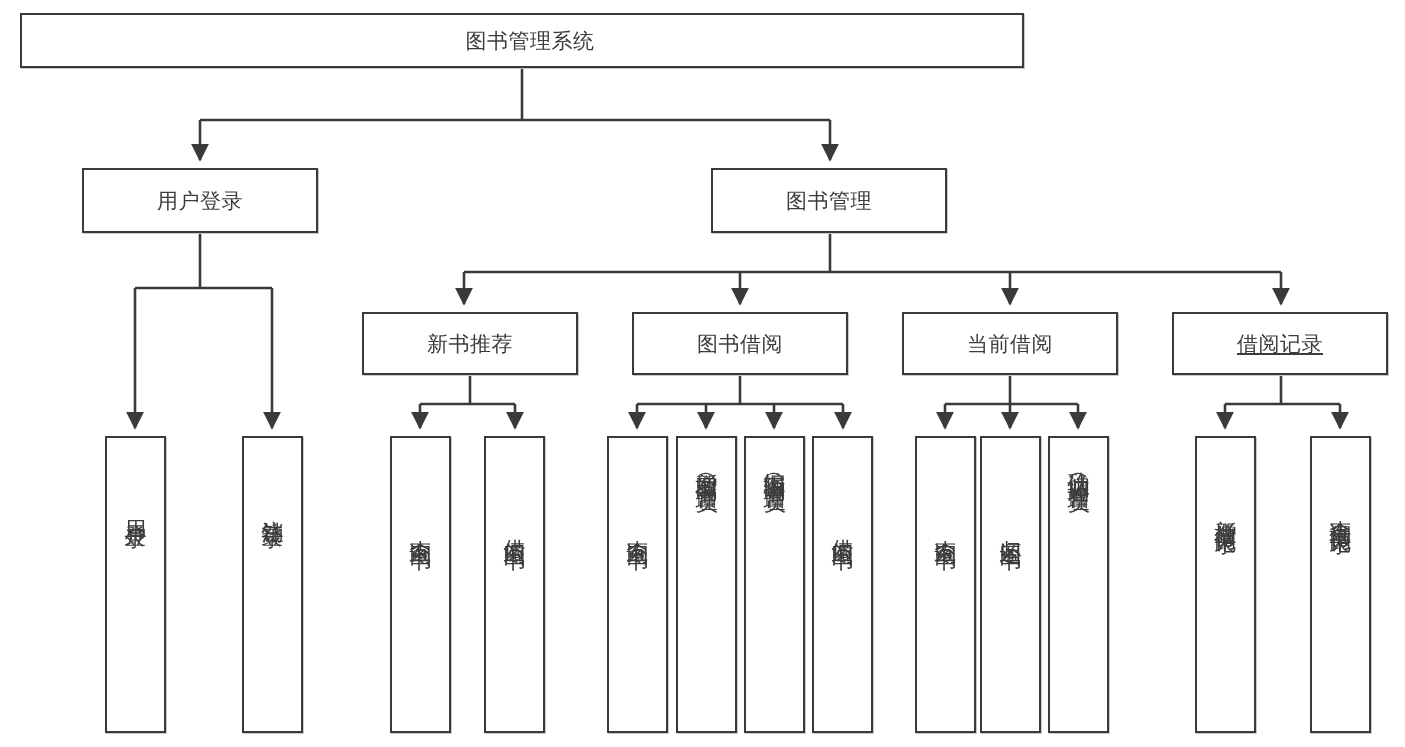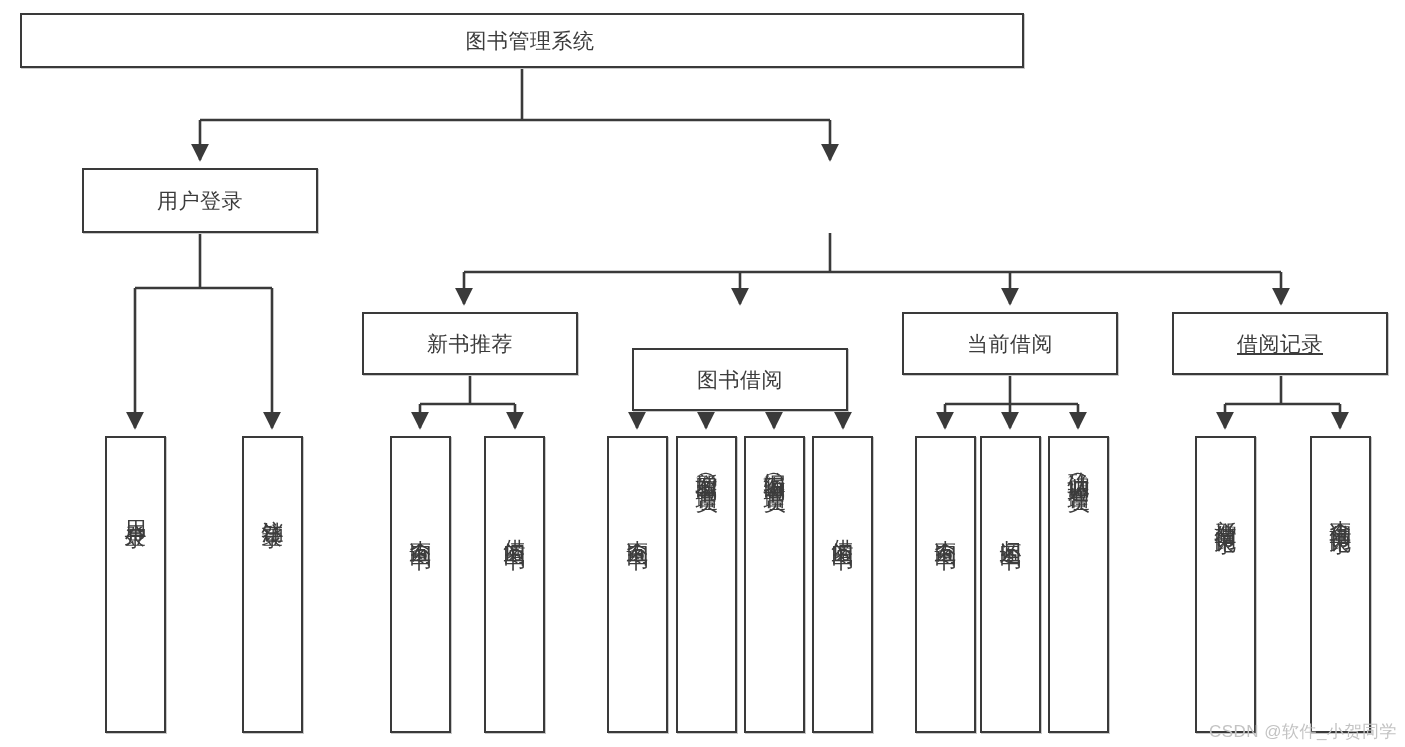--- a/index.html
+++ b/index.html
@@ -132,26 +132,29 @@
   </svg>
 
   <div class="node horizontal" style="left:20px; top:13px; width:1004px; height:55px;padding-left:16px;">
     <span class="label">图书管理系统</span>
   </div>
 
   <div class="node horizontal" style="left:82px; top:168px; width:236px; height:65px;">
     <span class="label">用户登录</span>
   </div>
 
+  <div class="node horizontal" style="left:711px; top:168px; width:236px; height:65px;">
+    <span class="label">图书管理</span>
+  </div>
 
   <div class="node horizontal" style="left:362px; top:312px; width:216px; height:63px;justify-content:center;">
     <span class="label">新书推荐</span>
   </div>
 
-  <div class="node horizontal" style="left:632px; top:312px; width:216px; height:63px;margin-top:36px;">
+  <div class="node horizontal" style="left:632px; top:312px; width:216px; height:63px;">
     <span class="label">图书借阅</span>
   </div>
 
   <div class="node horizontal" style="left:902px; top:312px; width:216px; height:63px;">
     <span class="label">当前借阅</span>
   </div>
 
   <div class="node horizontal" style="left:1172px; top:312px; width:216px; height:63px;text-decoration:underline;">
     <span class="label">借阅记录</span>
   </div>
@@ -201,15 +204,14 @@
   </div>
 
   <div class="node vertical mid" style="left:1195px; top:436px; width:61px; height:297px;">
     <span class="label">新增借阅记录</span>
   </div>
 
   <div class="node vertical mid" style="left:1310px; top:436px; width:61px; height:297px;">
     <span class="label">查询借阅记录</span>
   </div>
 
-  <div id="watermark">CSDN @软件_小贺同学</div>
 
 </div>
 
 </body></html>

